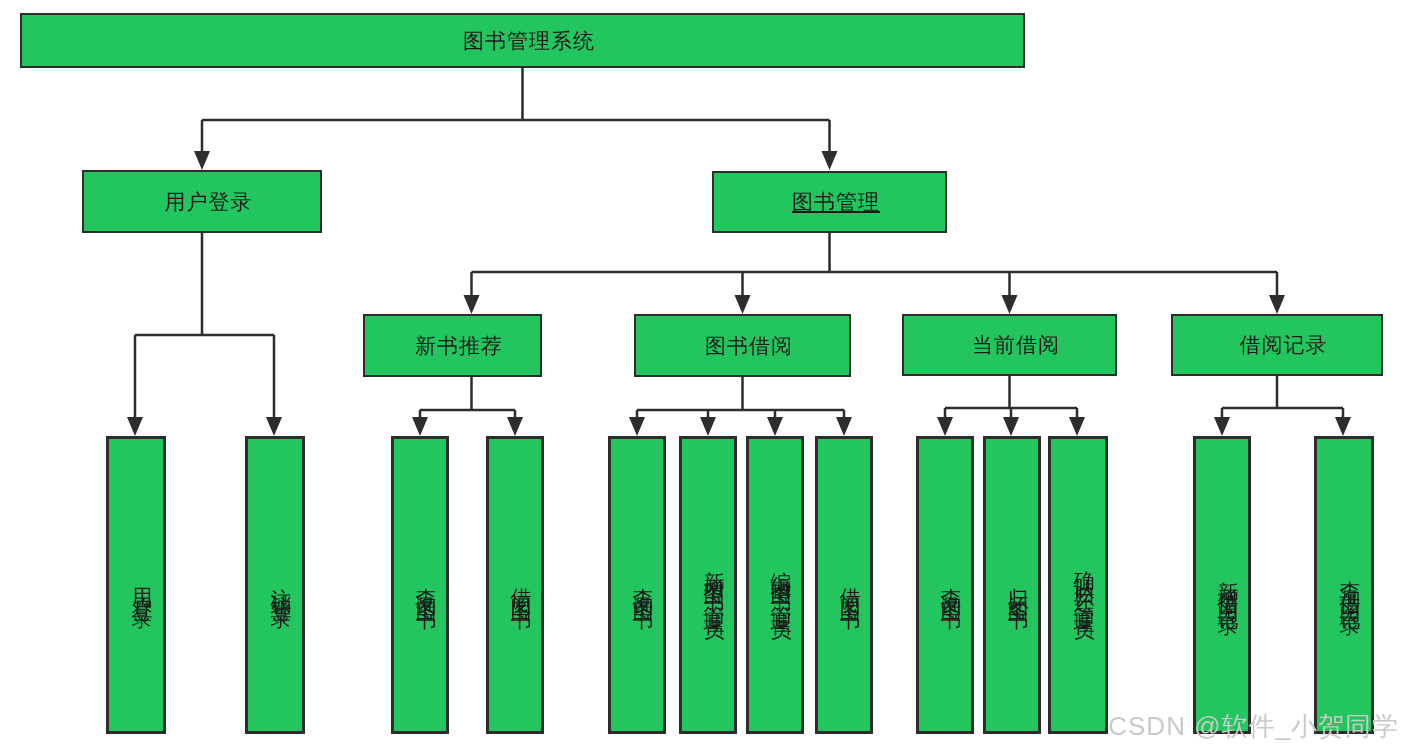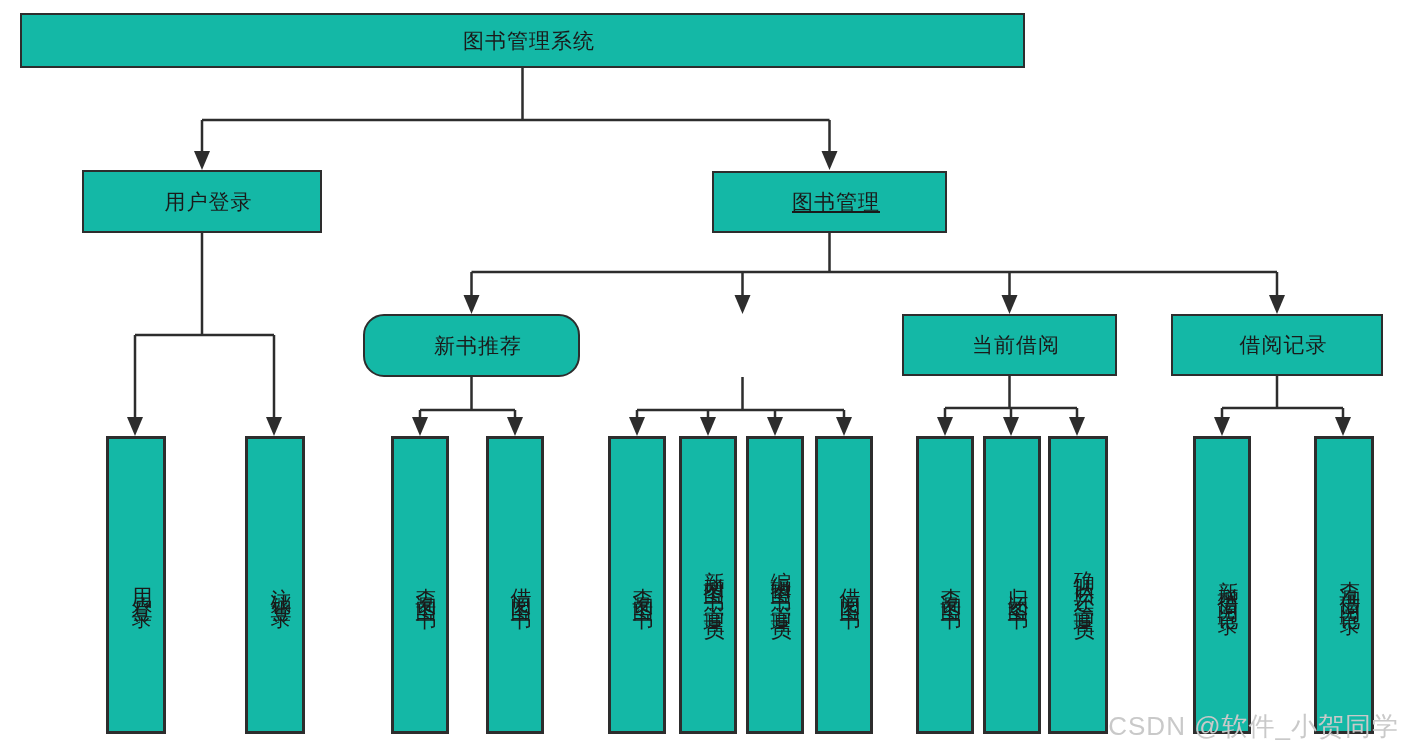--- a/index.html
+++ b/index.html
@@ -2,21 +2,21 @@
 <html><head>
 <meta charset="utf-8">
 <style>
   html,body { margin:0; padding:0; background:#ffffff; }
   .stage {
     position:relative; width:1405px; height:747px; background:#ffffff;
     font-family:"Liberation Sans", sans-serif; overflow:hidden;
   }
   svg.wires { position:absolute; left:0; top:0; width:1405px; height:747px; }
   .node {
-    position:absolute; box-sizing:border-box; background:#14b8a6;
+    position:absolute; box-sizing:border-box; background:#22c55e;
     border:2.5px solid #2d2d2d; display:flex; align-items:center; justify-content:center;
     color:#1a1a1a;
     padding-left:13px;
   }
   .hnode { font-size:21px; letter-spacing:1px; white-space:nowrap; }
   .leaf { top:436px; width:58px; height:298px; border-width:3px; }
   .vtext {
     writing-mode:vertical-rl; text-orientation:mixed;
     font-size:21px; letter-spacing:7px; line-height:1.1; color:#1a1a1a;
   }
@@ -67,22 +67,25 @@
     <span>图书管理系统</span>
   </div>
 
   <div class="node hnode" style="left:82px; top:170px; width:240px; height:63px;">
     <span>用户登录</span>
   </div>
   <div class="node hnode" style="left:712px; top:171px; width:235px; height:62px;text-decoration:underline;">
     <span>图书管理</span>
   </div>
 
-  <div class="node hnode" style="left:363px; top:314px; width:217px; height:63px;border-radius:21px;">
+  <div class="node hnode" style="left:363px; top:314px; width:179px; height:63px;">
     <span>新书推荐</span>
+  </div>
+  <div class="node hnode" style="left:634px; top:314px; width:217px; height:63px;">
+    <span>图书借阅</span>
   </div>
   <div class="node hnode" style="left:1171px; top:314px; width:212px; height:62px;">
     <span>借阅记录</span>
   </div>
   <div class="node hnode" style="left:902px; top:314px; width:215px; height:62px;">
     <span>当前借阅</span>
   </div>
 
   <div class="node leaf" style="left:106px; width:60px;">
     <span class="vtext">用户登录</span>

